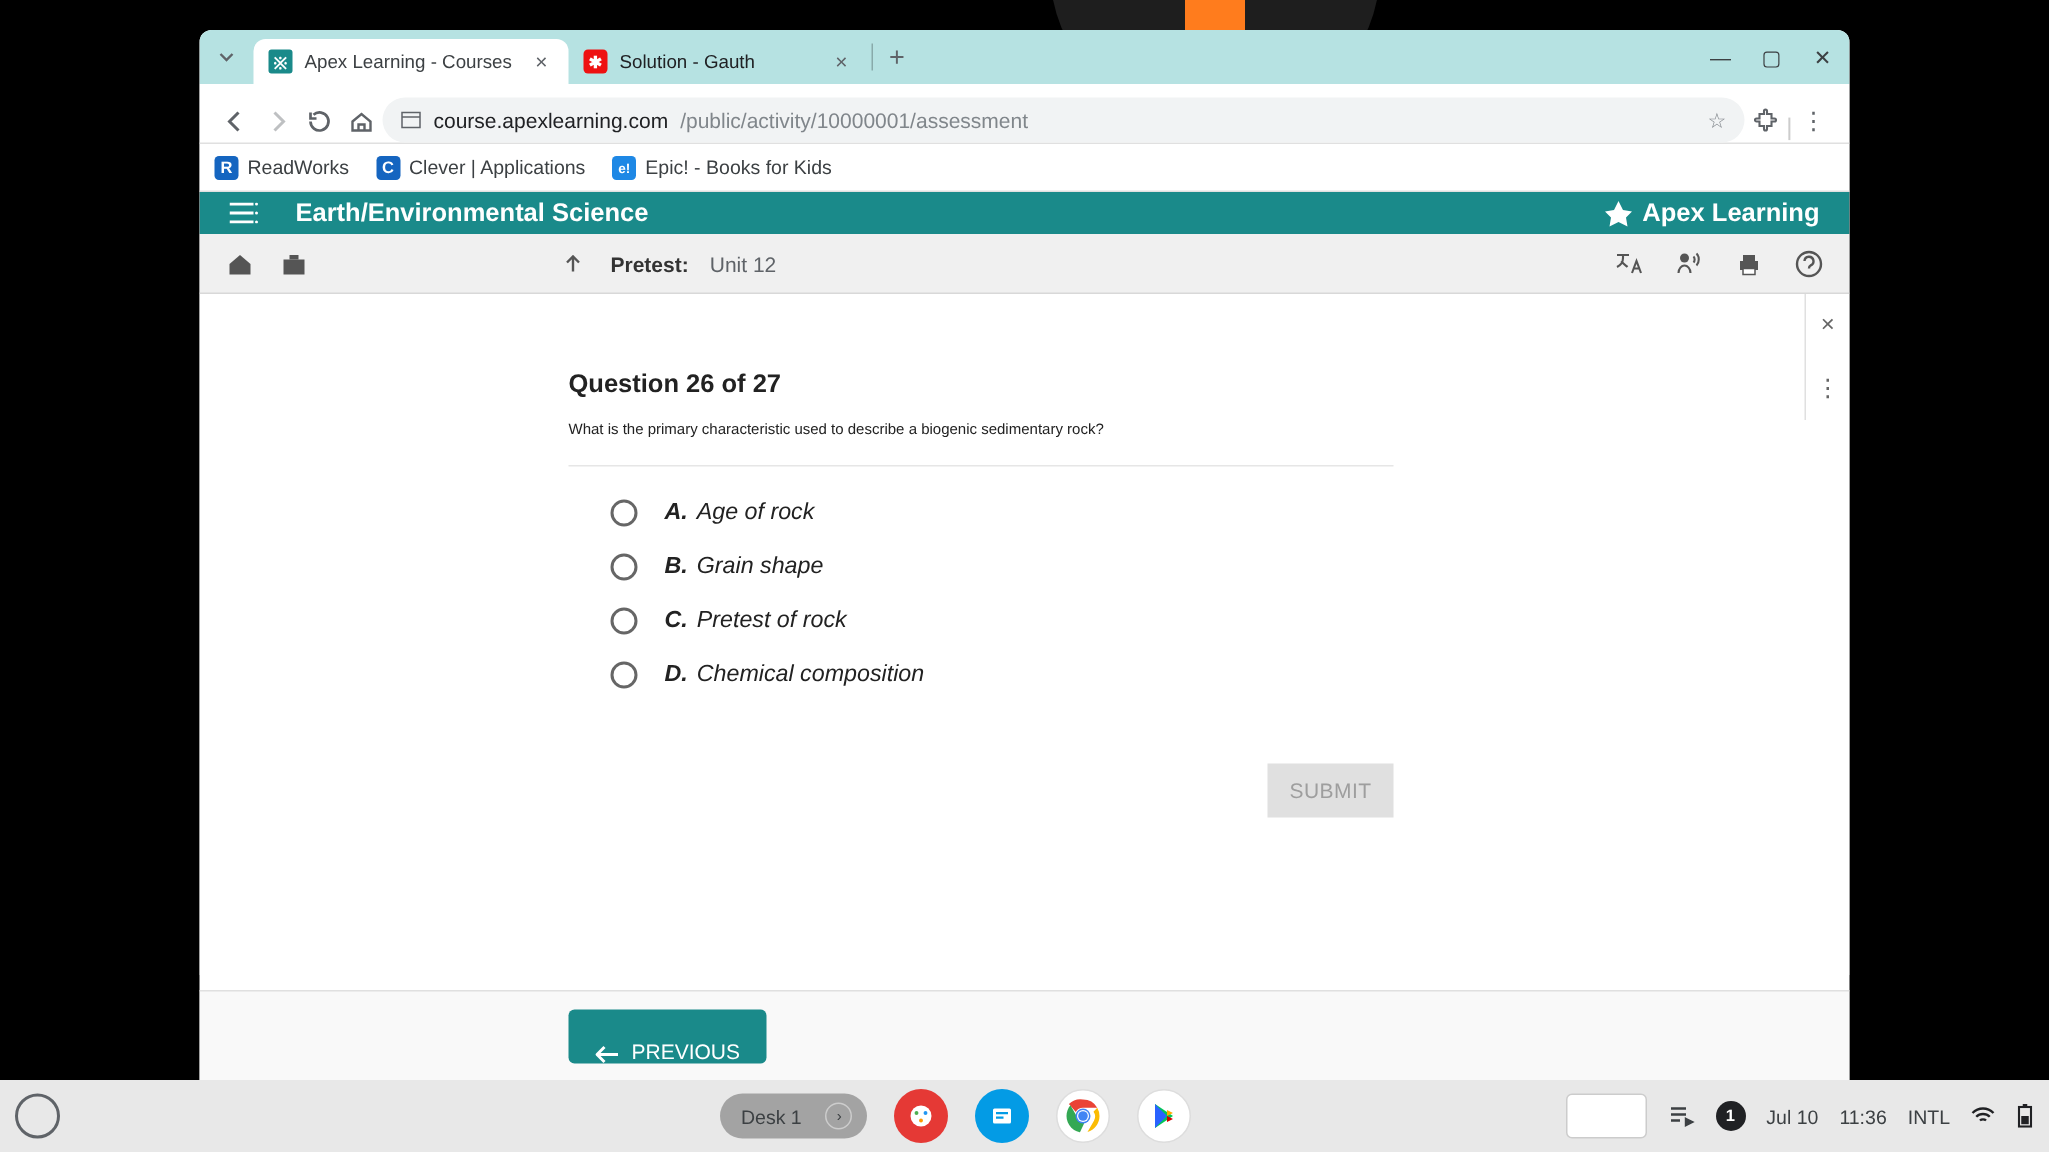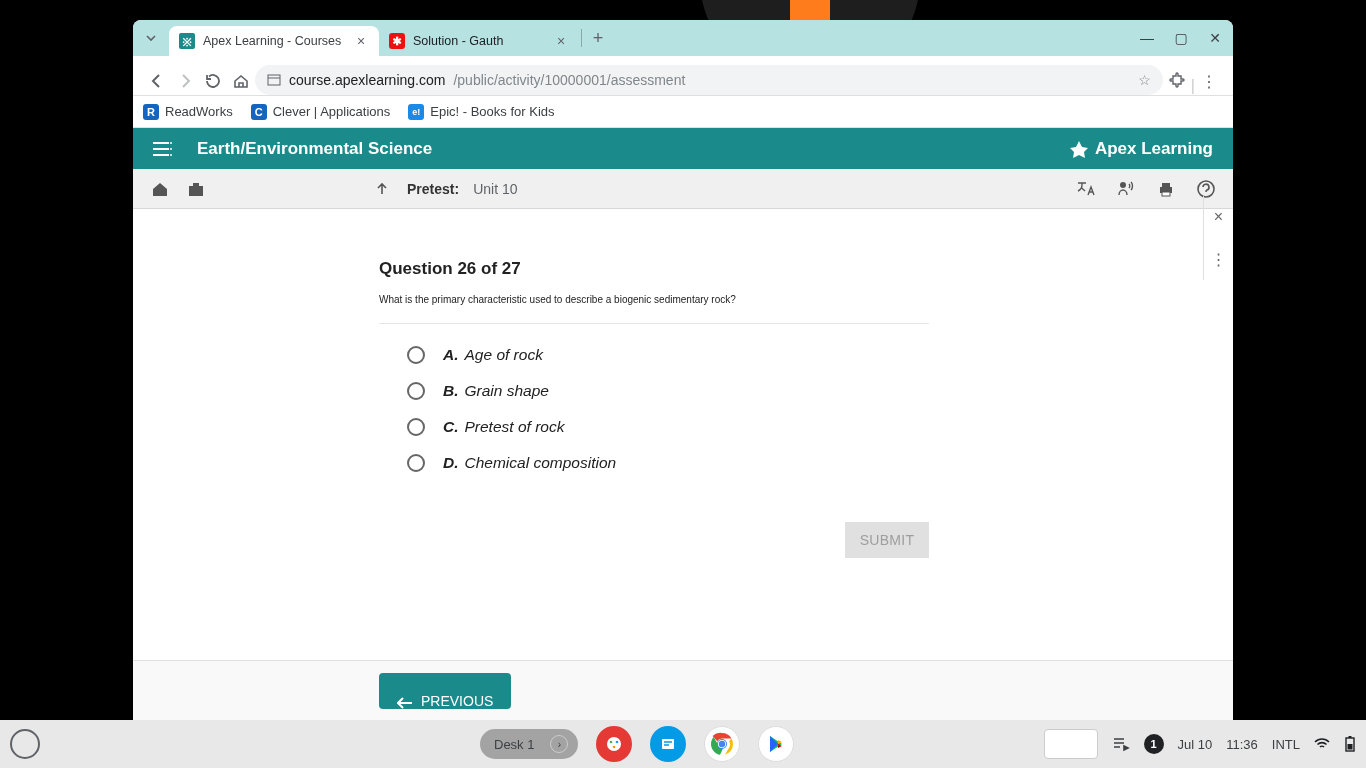--- a/index.html
+++ b/index.html
@@ -27,21 +27,21 @@
 .url-host { color: #202124; }
 .url-path { color: #80868b; }
 .star-ico { margin-left: auto; color: #80868b; }
 
 
 .bookmarks { height: 32px; background: #fff; display: flex; align-items: center; padding: 0 10px; gap: 18px; font-size: 13px; color: #3c4043; border-bottom: 1px solid #e0e0e0; }
 .bm-item { display: flex; align-items: center; gap: 6px; }
 .bm-icon { width: 16px; height: 16px; border-radius: 3px; display: flex; align-items: center; justify-content: center; font-size: 11px; font-weight: bold; color: #fff; }
 
 
-.apex-header { height: 41px; background: #1a8a8a; display: flex; align-items: center; padding: 0 20px; color: #fff; }
+.apex-header { height: 28px; background: #1a8a8a; display: flex; align-items: center; padding: 0 20px; color: #fff; }
 .apex-header .menu-ico { margin-right: 24px; font-size: 18px; }
 .apex-header .course-title { font-size: 17px; font-weight: bold; }
 .apex-logo { margin-left: auto; font-size: 17px; font-weight: bold; display: flex; align-items: center; gap: 6px; }
 
 
 .sub-header { height: 40px; background: #f0f0f0; border-bottom: 1px solid #d8d8d8; display: flex; align-items: center; padding: 0 16px; gap: 14px; color: #5f6368; font-size: 14px; }
 .sub-header .sh-left { display: flex; gap: 14px; }
 .sub-header .sh-mid { margin-left: 150px; display: flex; align-items: center; gap: 14px; }
 .sub-header .label-bold { font-weight: bold; color: #333; }
 .sub-header .sh-right { margin-left: auto; display: flex; gap: 18px; }
@@ -212,21 +212,21 @@
           </svg>
       </span>
     </div>
     <div class="sh-mid">
       <span class="sh-ico">
         <svg width="16" height="16" viewBox="0 0 16 16">
             <path d="M8 3v10M4 7l4-4 4 4" stroke="#555" stroke-width="1.6" fill="none"></path>
           </svg>
       </span>
       <span class="label-bold">Pretest:</span>
-      <span>Unit 10</span>
+      <span>Unit 12</span>
     </div>
     <div class="sh-right">
       <span class="sh-ico">
         <svg width="20" height="20" viewBox="0 0 20 20">
             <path d="M2 4h8M6 4v2c0 3-2 5-4 6M5 8c1 2 3 3 4 4M12 16l3-8 3 8M13 13h4" stroke="#555" stroke-width="1.4" fill="none"></path>
           </svg>
       </span>
       <span class="sh-ico">
         <svg width="20" height="20" viewBox="0 0 20 20">
             <circle cx="7" cy="6" r="3" fill="#555"></circle>

